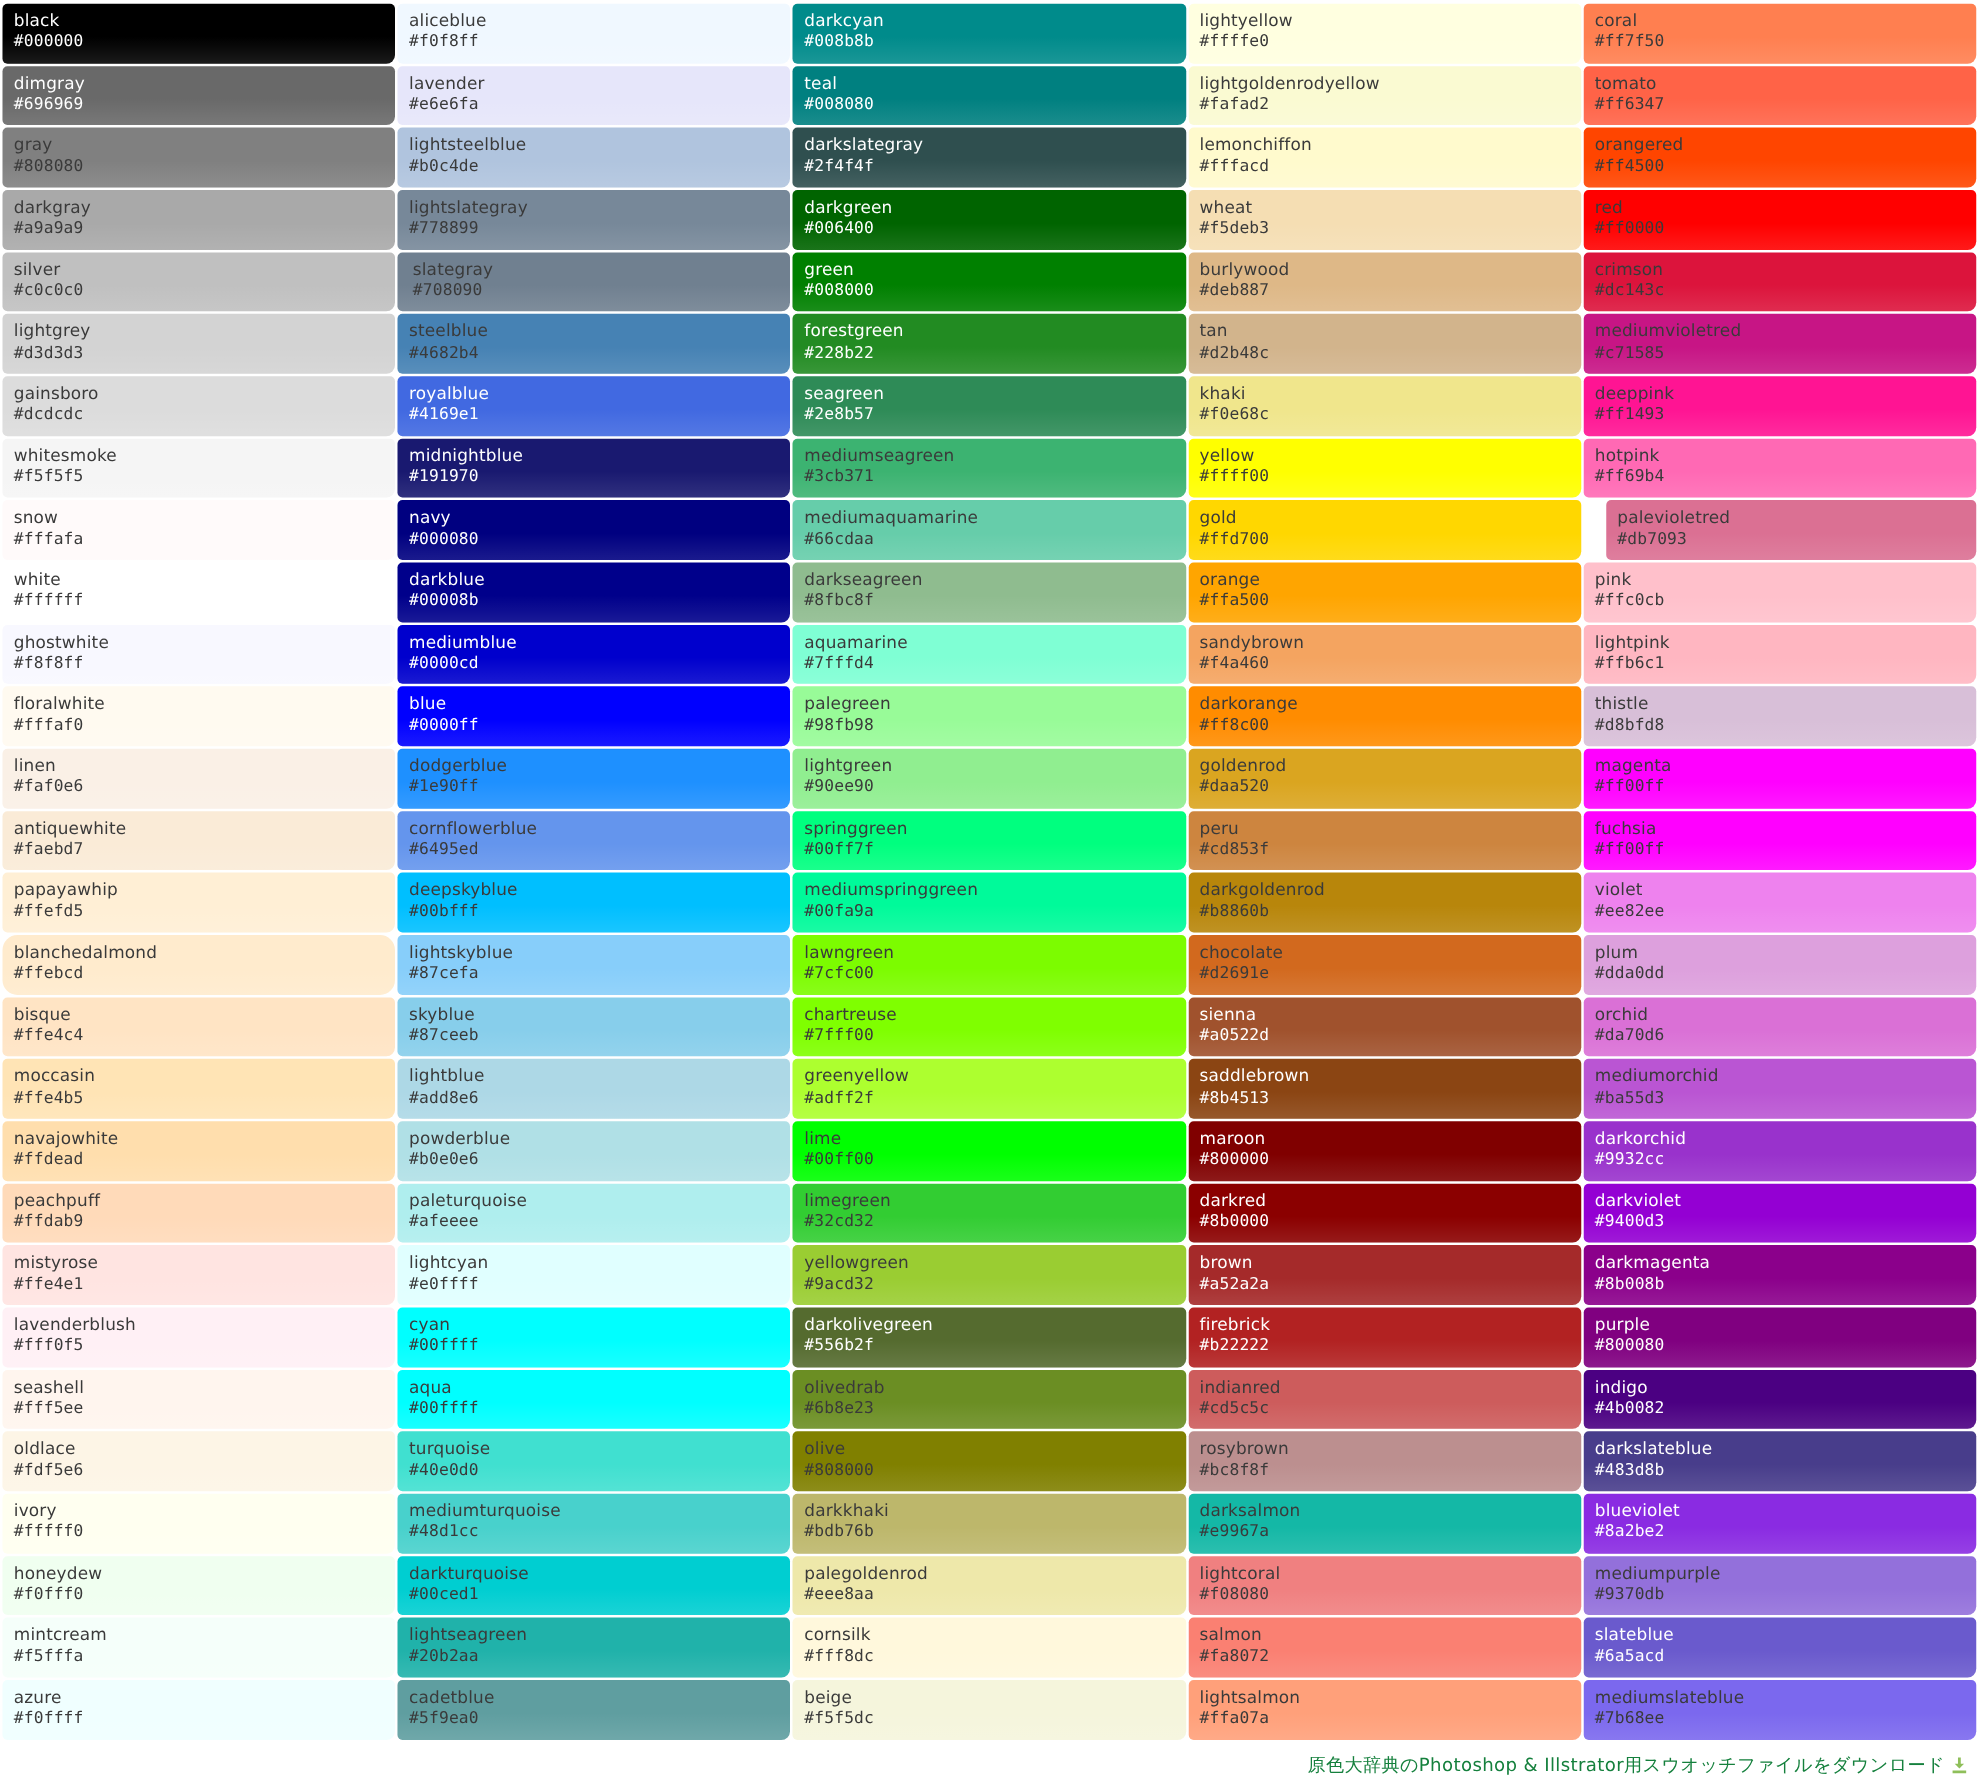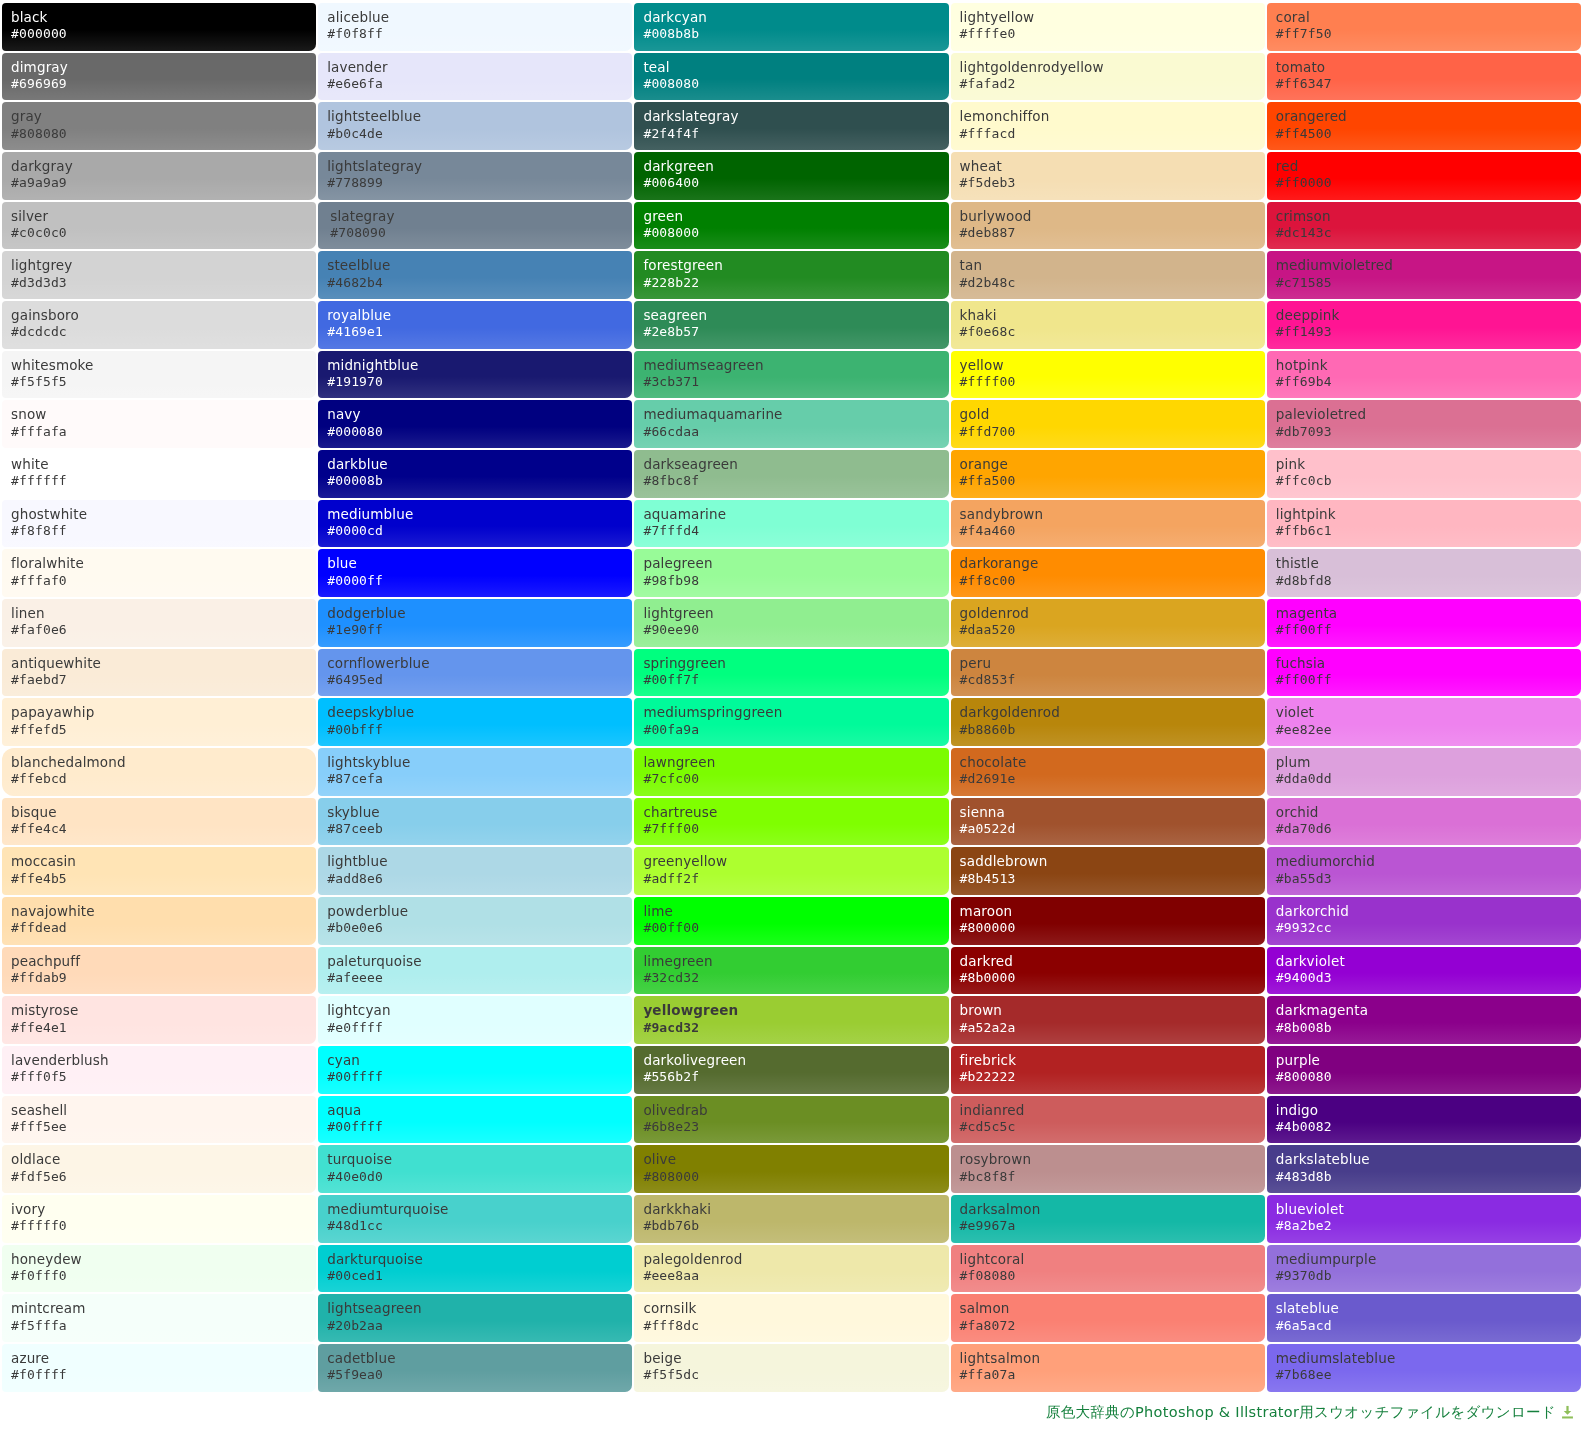--- a/index.html
+++ b/index.html
@@ -378,21 +378,21 @@
         <span class="hx">#adff2f</span>
       </div>
       <div class="swatch t-dark" style="background-color: rgb(0, 255, 0);">
         <span class="nm">lime</span>
         <span class="hx">#00ff00</span>
       </div>
       <div class="swatch t-dark" style="background-color: rgb(50, 205, 50);">
         <span class="nm">limegreen</span>
         <span class="hx">#32cd32</span>
       </div>
-      <div class="swatch t-dark" style="background-color: rgb(154, 205, 50); font-weight: bold;">
+      <div class="swatch t-dark" style="background-color: rgb(154, 205, 50);">
         <span class="nm">yellowgreen</span>
         <span class="hx">#9acd32</span>
       </div>
       <div class="swatch t-light" style="background-color: rgb(85, 107, 47);">
         <span class="nm">darkolivegreen</span>
         <span class="hx">#556b2f</span>
       </div>
       <div class="swatch t-dark" style="background-color: rgb(107, 142, 35);">
         <span class="nm">olivedrab</span>
         <span class="hx">#6b8e23</span>
@@ -558,21 +558,21 @@
         <span class="hx">#c71585</span>
       </div>
       <div class="swatch t-dark" style="background-color: rgb(255, 20, 147);">
         <span class="nm">deeppink</span>
         <span class="hx">#ff1493</span>
       </div>
       <div class="swatch t-dark" style="background-color: rgb(255, 105, 180);">
         <span class="nm">hotpink</span>
         <span class="hx">#ff69b4</span>
       </div>
-      <div class="swatch t-dark" style="background-color: rgb(219, 112, 147);">
+      <div class="swatch t-dark" style="background-color: rgb(219, 112, 147); margin-left: 18px;">
         <span class="nm">palevioletred</span>
         <span class="hx">#db7093</span>
       </div>
       <div class="swatch t-dark" style="background-color: rgb(255, 192, 203);">
         <span class="nm">pink</span>
         <span class="hx">#ffc0cb</span>
       </div>
       <div class="swatch t-dark" style="background-color: rgb(255, 182, 193);">
         <span class="nm">lightpink</span>
         <span class="hx">#ffb6c1</span>

